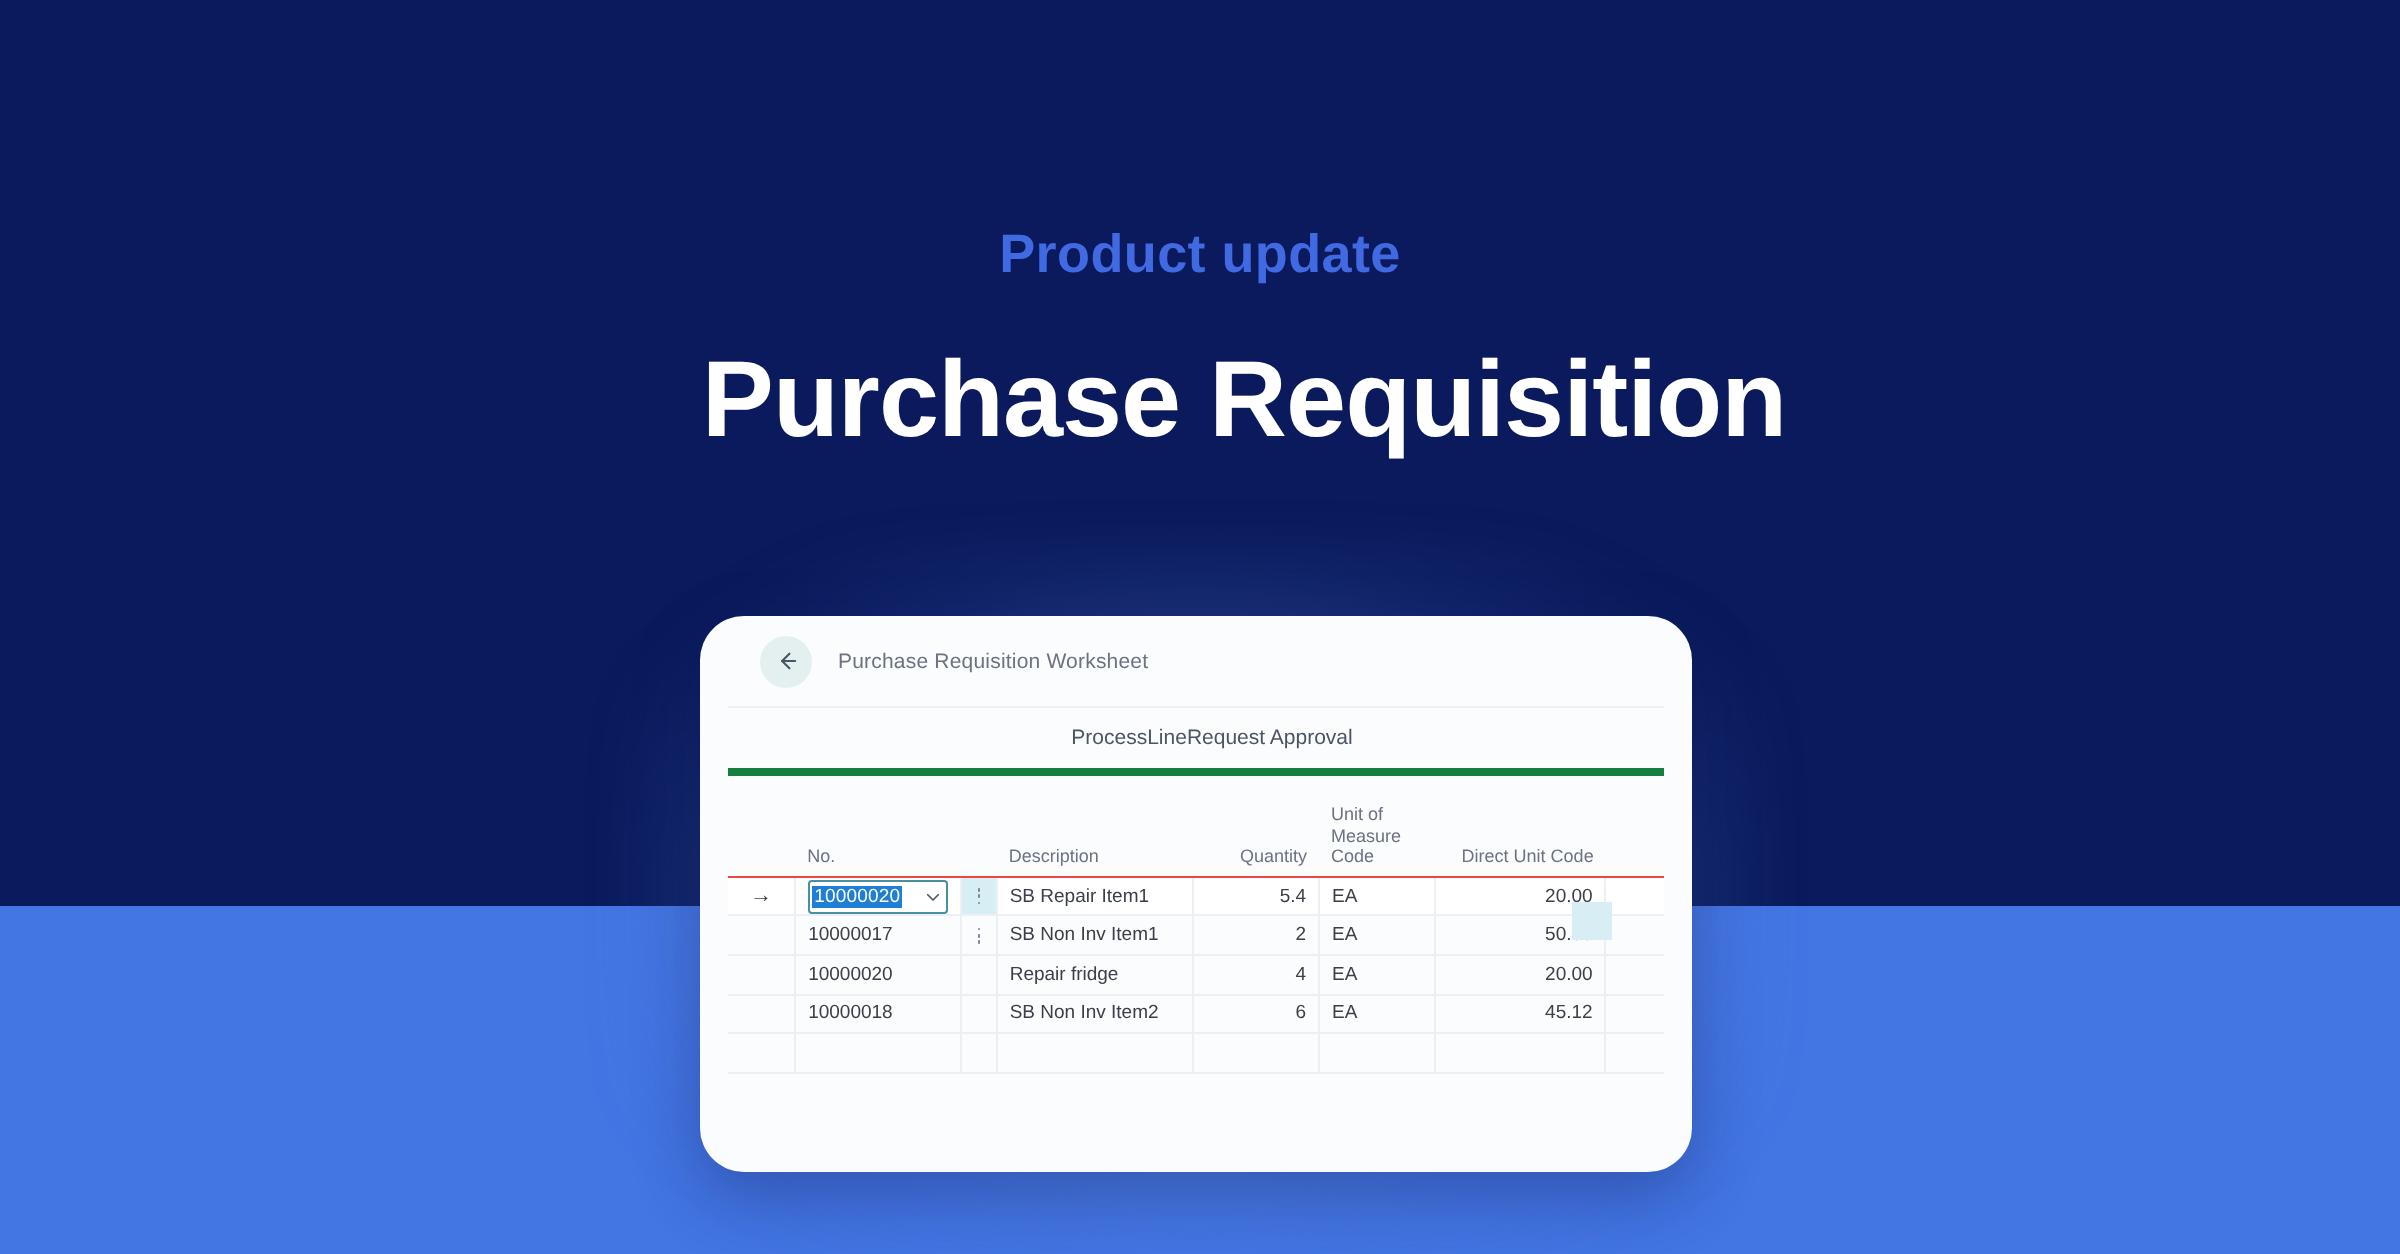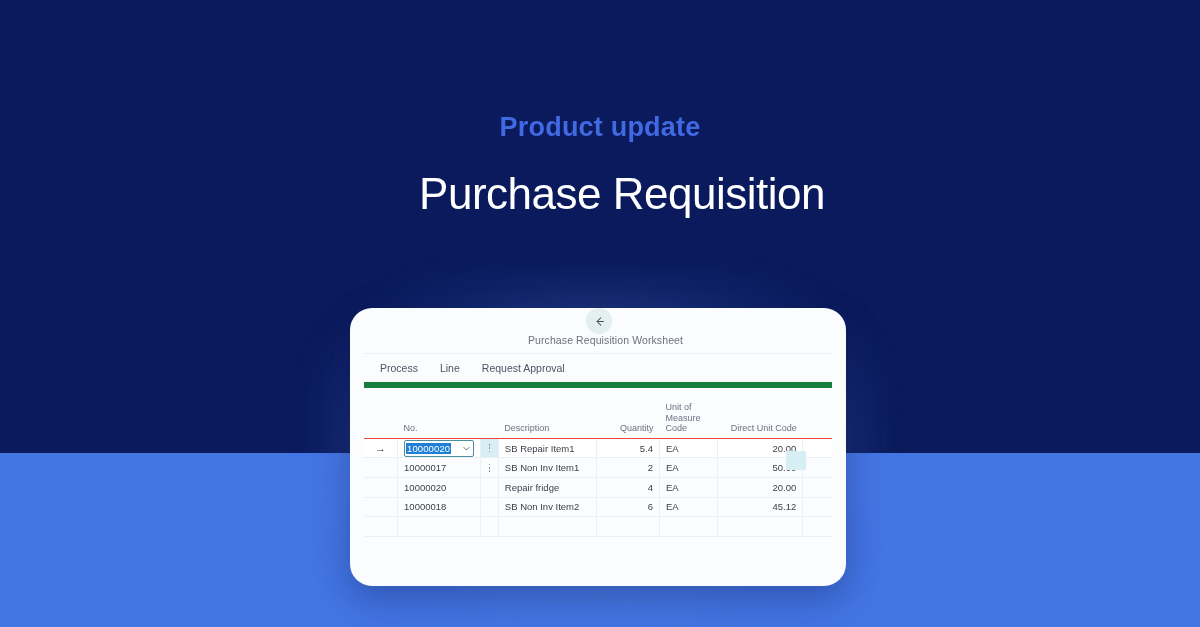--- a/index.html
+++ b/index.html
@@ -57,22 +57,22 @@
   }
   .eyebrow {
     margin-top: 112px;
     font-size: 27px;
     font-weight: bold;
     letter-spacing: 0.2px;
     color: #4169e1;
   }
   .headline {
     margin-top: 26px;
-    font-size: 44px;
-    font-weight: normal;
+    font-size: 54px;
+    font-weight: bold;
     letter-spacing: -0.5px;
     color: #ffffff;
     padding-left: 44px;
   }
 
   
   .app-card {
     position: absolute;
     left: 350px; top: 308px;
     width: 496px; height: 278px;
@@ -83,21 +83,20 @@
   }
 
   
   .app-titlebar {
     display: flex;
     align-items: center;
     height: 46px;
     padding: 0 14px 0 16px;
     border-bottom: 1px solid #eceff4;
     margin: 0 14px;
-    flex-direction: column;
   }
   .back-circle {
     width: 26px; height: 26px;
     border-radius: 50%;
     background: #e4f0ef;
     display: flex;
     align-items: center;
     justify-content: center;
     flex: 0 0 auto;
   }
@@ -110,22 +109,22 @@
     white-space: nowrap;
   }
 
   
   .app-ribbon {
     display: flex;
     align-items: center;
     height: 34px;
     margin: 0 14px;
     padding-left: 16px;
-    border-bottom: 6px solid #15803d;
-    gap: 22px;
+    border-bottom: 4px solid #15803d;
+    justify-content: center;
   }
   .ribbon-item {
     font-size: 10.5px;
     color: #4b5563;
     white-space: nowrap;
   }
 
   
   .grid-wrap {
     margin: 14px 14px 0 14px;

